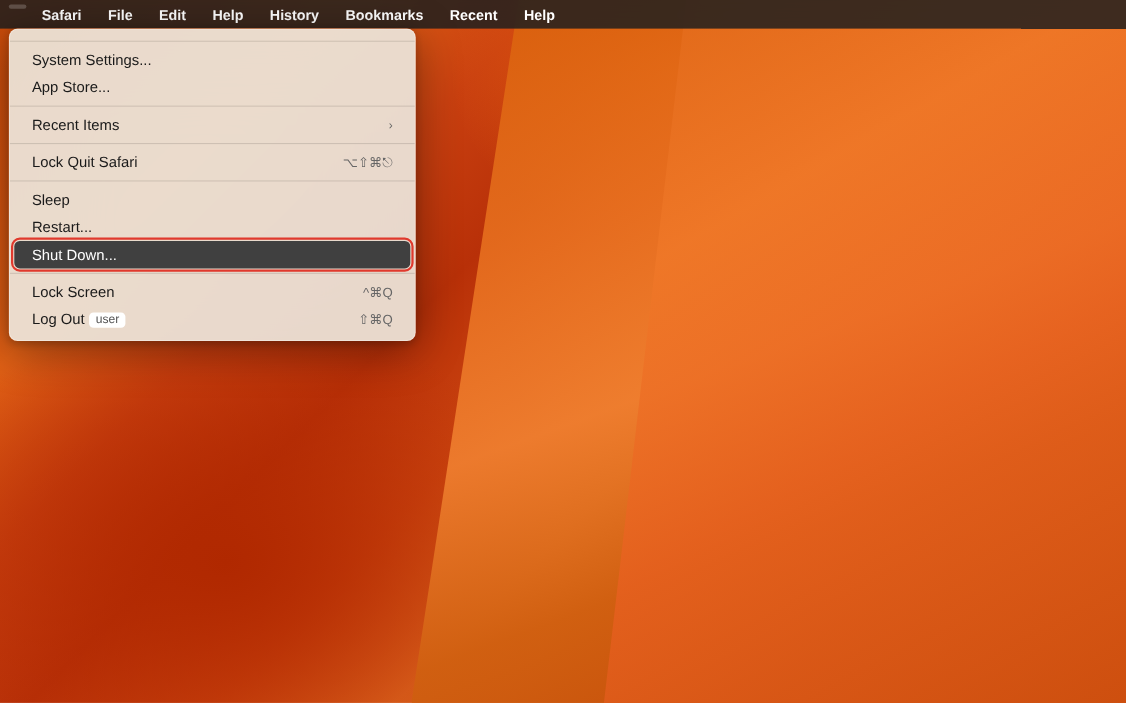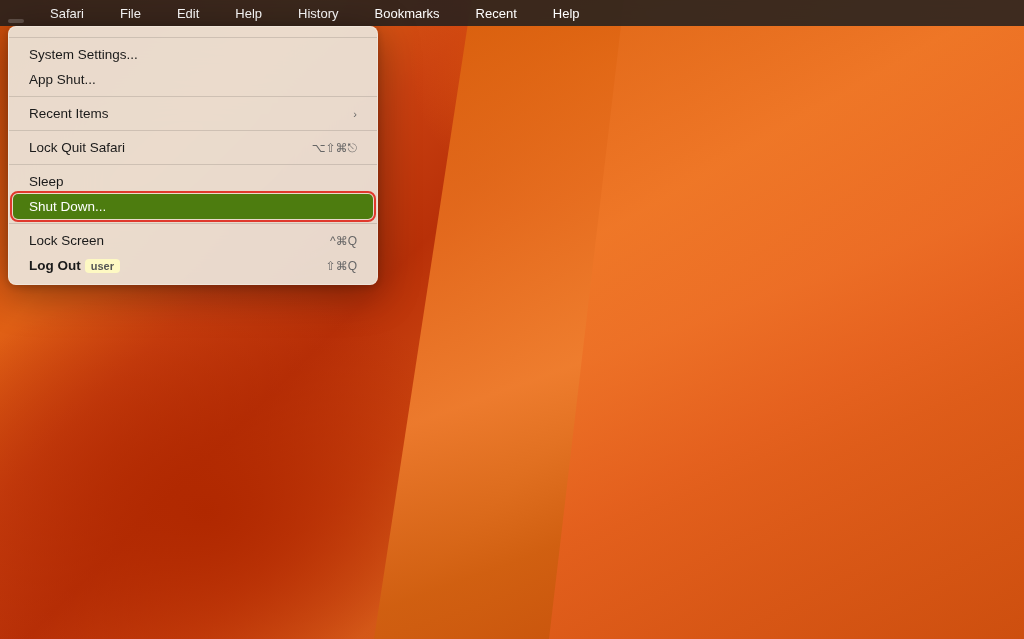--- a/index.html
+++ b/index.html
@@ -75,22 +75,23 @@
       background: rgba(30, 30, 30, 0.85);
       backdrop-filter: blur(20px);
       display: flex;
       align-items: center;
       padding: 0 8px;
       z-index: 100;
     }
 
     .menu-bar-items {
       display: flex;
-      align-items: flex-end;
-      gap: 16px;
+      align-items: flex-start;
+      gap: 4px;
+      font-weight: bold;
     }
 
     .menu-bar-item {
       color: white;
       font-size: 13px;
       padding: 2px 10px;
       border-radius: 4px;
       cursor: pointer;
       white-space: nowrap;
     }
@@ -126,21 +127,21 @@
       padding: 5px 16px;
       font-size: 13.5px;
       color: #1a1a1a;
       cursor: pointer;
       border-radius: 5px;
       margin: 0 4px;
       min-height: 24px;
     }
 
     .menu-item.highlighted {
-      background: #4d7c0f;
+      background: #404040;
       color: white;
       outline: 2px solid #e0392d;
       outline-offset: 1px;
     }
 
     .menu-separator {
       height: 1px;
       background: rgba(0,0,0,0.12);
       margin: 4px 0;
     }
@@ -150,32 +151,31 @@
       font-size: 12px;
       display: flex;
       align-items: center;
       gap: 2px;
     }
 
     .menu-item-right {
       display: flex;
       align-items: center;
       gap: 4px;
-      font-weight: bold;
     }
 
     .chevron-right {
       font-size: 11px;
       color: #666;
     }
 
     
     .user-badge {
       display: inline-block;
-      background: #fef9c3;
+      background: #ffffff;
       color: #555;
       font-size: 11px;
       padding: 1px 6px;
       border-radius: 4px;
       margin-right: 4px;
     }
   </style>
 </head>
 <body>
 
@@ -200,40 +200,43 @@
 
 <div class="apple-menu">
 
   <div class="menu-separator"></div>
 
   <div class="menu-item">
     <span>System Settings...</span>
   </div>
 
   <div class="menu-item">
-    <span>App Shut...</span>
+    <span>App Store...</span>
   </div>
   <div class="menu-separator"></div>
 
   <div class="menu-item">
     <span>Recent Items</span>
     <span class="chevron-right">›</span>
   </div>
   <div class="menu-separator"></div>
 
   <div class="menu-item">
     <span>Lock Quit Safari</span>
     <span class="menu-item-shortcut">⌥⇧⌘⎋</span>
   </div>
   <div class="menu-separator"></div>
 
   <div class="menu-item">
     <span>Sleep</span>
   </div>
 
+  <div class="menu-item">
+    <span>Restart...</span>
+  </div>
 
   <div class="menu-item highlighted">
     <span>Shut Down...</span>
   </div>
   <div class="menu-separator"></div>
 
   <div class="menu-item">
     <span>Lock Screen</span>
     <span class="menu-item-shortcut">^⌘Q</span>
   </div>

